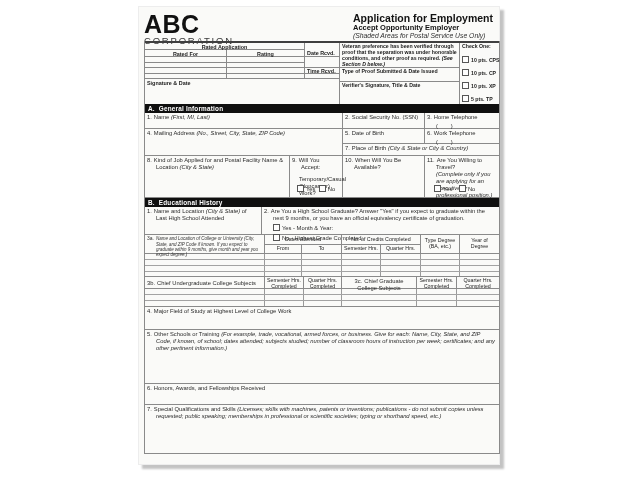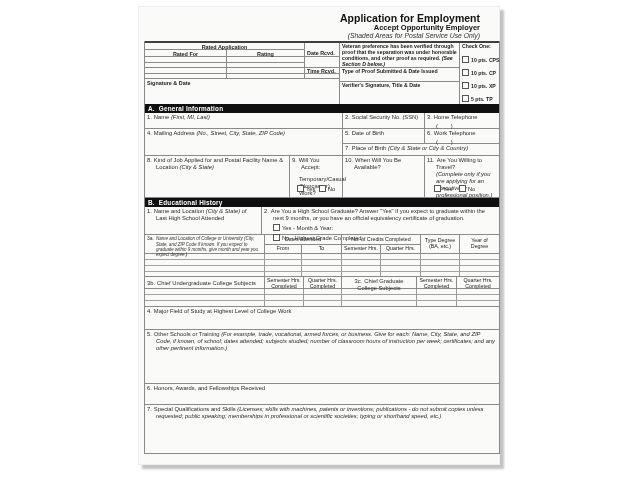--- a/index.html
+++ b/index.html
@@ -4,21 +4,21 @@
 <style>
   html,body{margin:0;padding:0;background:#fff;}
   #canvas{position:relative;width:640px;height:480px;background:#fff;overflow:hidden;
           font-family:"Liberation Sans",sans-serif;}
   .page{position:absolute;left:138px;top:6px;width:362px;height:459px;background:#fafaf8;
         box-shadow:4px 4px 2px #c3c3c3;border:1px solid #ededed;box-sizing:border-box;}
   
   .logo{position:absolute;left:5px;top:5px;color:#111;}
   .logo-main{font-size:25px;font-weight:bold;letter-spacing:.5px;line-height:24px;}
   .logo-sub{font-size:9.5px;letter-spacing:1.8px;color:#3a3a3a;line-height:9px;}
-  .titleblock{position:absolute;right:19px;top:6px;text-align:right;color:#111;}
+  .titleblock{position:absolute;right:6px;top:6px;text-align:left;color:#111;}
   .tb-main{font-size:10.5px;font-weight:bold;line-height:11px;}
   .tb-sub{font-size:7.5px;font-weight:bold;line-height:8px;}
   .tb-note{font-size:6.8px;font-style:italic;line-height:8px;color:#2e2e2e;}
   
   .formbody{position:absolute;left:5px;top:34px;width:354px;height:413px;
             border-left:1px solid #8a8a8a;border-right:1px solid #8a8a8a;box-sizing:content-box;}
   .cell{position:absolute;box-sizing:border-box;font-size:5.8px;line-height:1.2;color:#2b2b2b;padding:1px 2px;}
   .hcell{position:absolute;box-sizing:border-box;font-size:5.4px;font-weight:bold;line-height:1.15;color:#222;padding:1px 2px;}
   .br{border-right:1px solid #8a8a8a;}
   .bb{border-bottom:1px solid #8a8a8a;}
@@ -42,20 +42,24 @@
   .rowflex > div.br{border-right:1px solid #9a9a9a;}
   .phone{padding-left:9px;white-space:pre;margin-top:2px;}
   .cbline{margin-top:2px;}
 </style>
 </head>
 <body>
 
 <div id="canvas">
   <div class="page">
 
+    <div class="logo">
+      <div class="logo-main">ABC</div>
+      <div class="logo-sub">CORPORATION</div>
+    </div>
 
     <div class="titleblock">
       <div class="tb-main">Application for Employment</div>
       <div class="tb-sub">Accept Opportunity Employer</div>
       <div class="tb-note">(Shaded Areas for Postal Service Use Only)</div>
     </div>
 
     <div class="formbody">
 
       <div class="hdrtbl">

